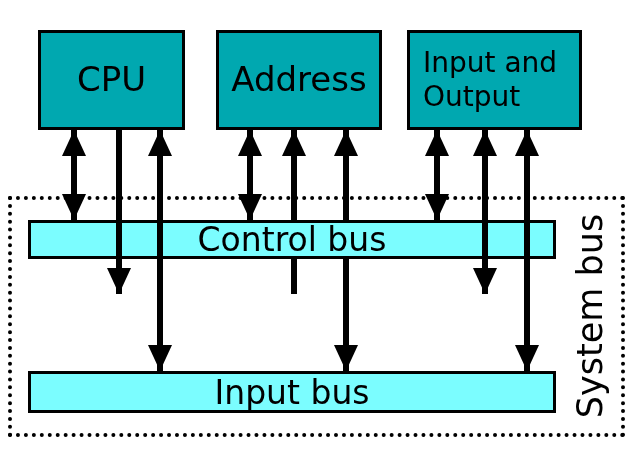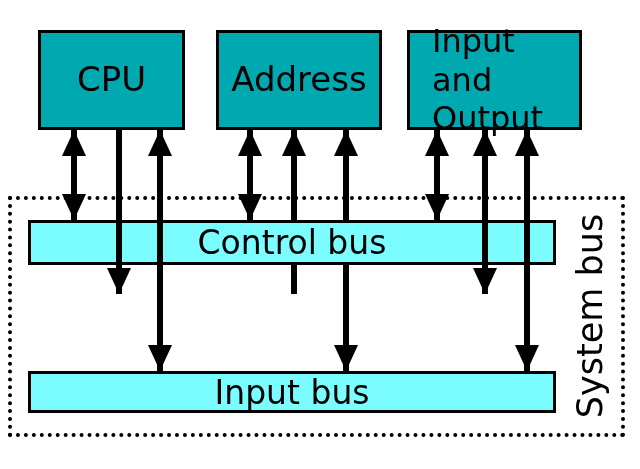--- a/index.html
+++ b/index.html
@@ -12,38 +12,38 @@
   
   .device{
     position:absolute;top:30px;height:100px;box-sizing:border-box;
     background:var(--device_fill,#00a8b0);border:3px solid var(--stroke,#000);
     display:flex;align-items:center;justify-content:center;z-index:2;
   }
   #box-cpu{left:38px;width:147px;}
   #box-memory{left:216px;width:166px;}
   #box-io{left:407px;width:175px;justify-content:flex-start;}
   .device-label{font-size:34px;line-height:1.1;white-space:nowrap;}
-  #box-io .device-label{font-size:32px;line-height:1.2;padding-left:22px;white-space:normal;width:150px;}
+  #box-io .device-label{font-size:28px;line-height:1.2;padding-left:13px;white-space:normal;width:150px;}
   
   #sysbus-boundary{
     position:absolute;left:8px;top:196px;width:617px;height:241px;
     box-sizing:border-box;border:4px dotted var(--stroke,#000);z-index:0;
   }
   .sysbus-label{
     position:absolute;left:470px;top:294px;width:240px;height:44px;
     line-height:44px;text-align:center;font-size:35px;white-space:nowrap;
     transform:rotate(-90deg);transform-origin:50% 50%;z-index:2;
   }
   
   .bus{
     position:absolute;left:28px;width:528px;box-sizing:border-box;
     background:var(--bus_fill,#7bfdff);border:3px solid var(--stroke,#000);
     display:flex;align-items:center;justify-content:center;z-index:2;
   }
-  #bus-control{top:220px;height:45px;}
+  #bus-control{top:220px;height:39px;}
   #bus-address{top:294px;height:43px;}
   #bus-data{top:371px;height:42px;}
   .bus-label{font-size:33px;line-height:1;white-space:nowrap;}
   
   .conn{position:absolute;width:6px;background:var(--stroke,#000);}
   .conn.over{z-index:3;}
   .conn.under{z-index:1;}
   .head{position:absolute;left:50%;width:0;height:0;margin-left:-12px;
         border-left:12px solid transparent;border-right:12px solid transparent;}
   .head-up{top:0;border-bottom:26px solid var(--stroke,#000);}

